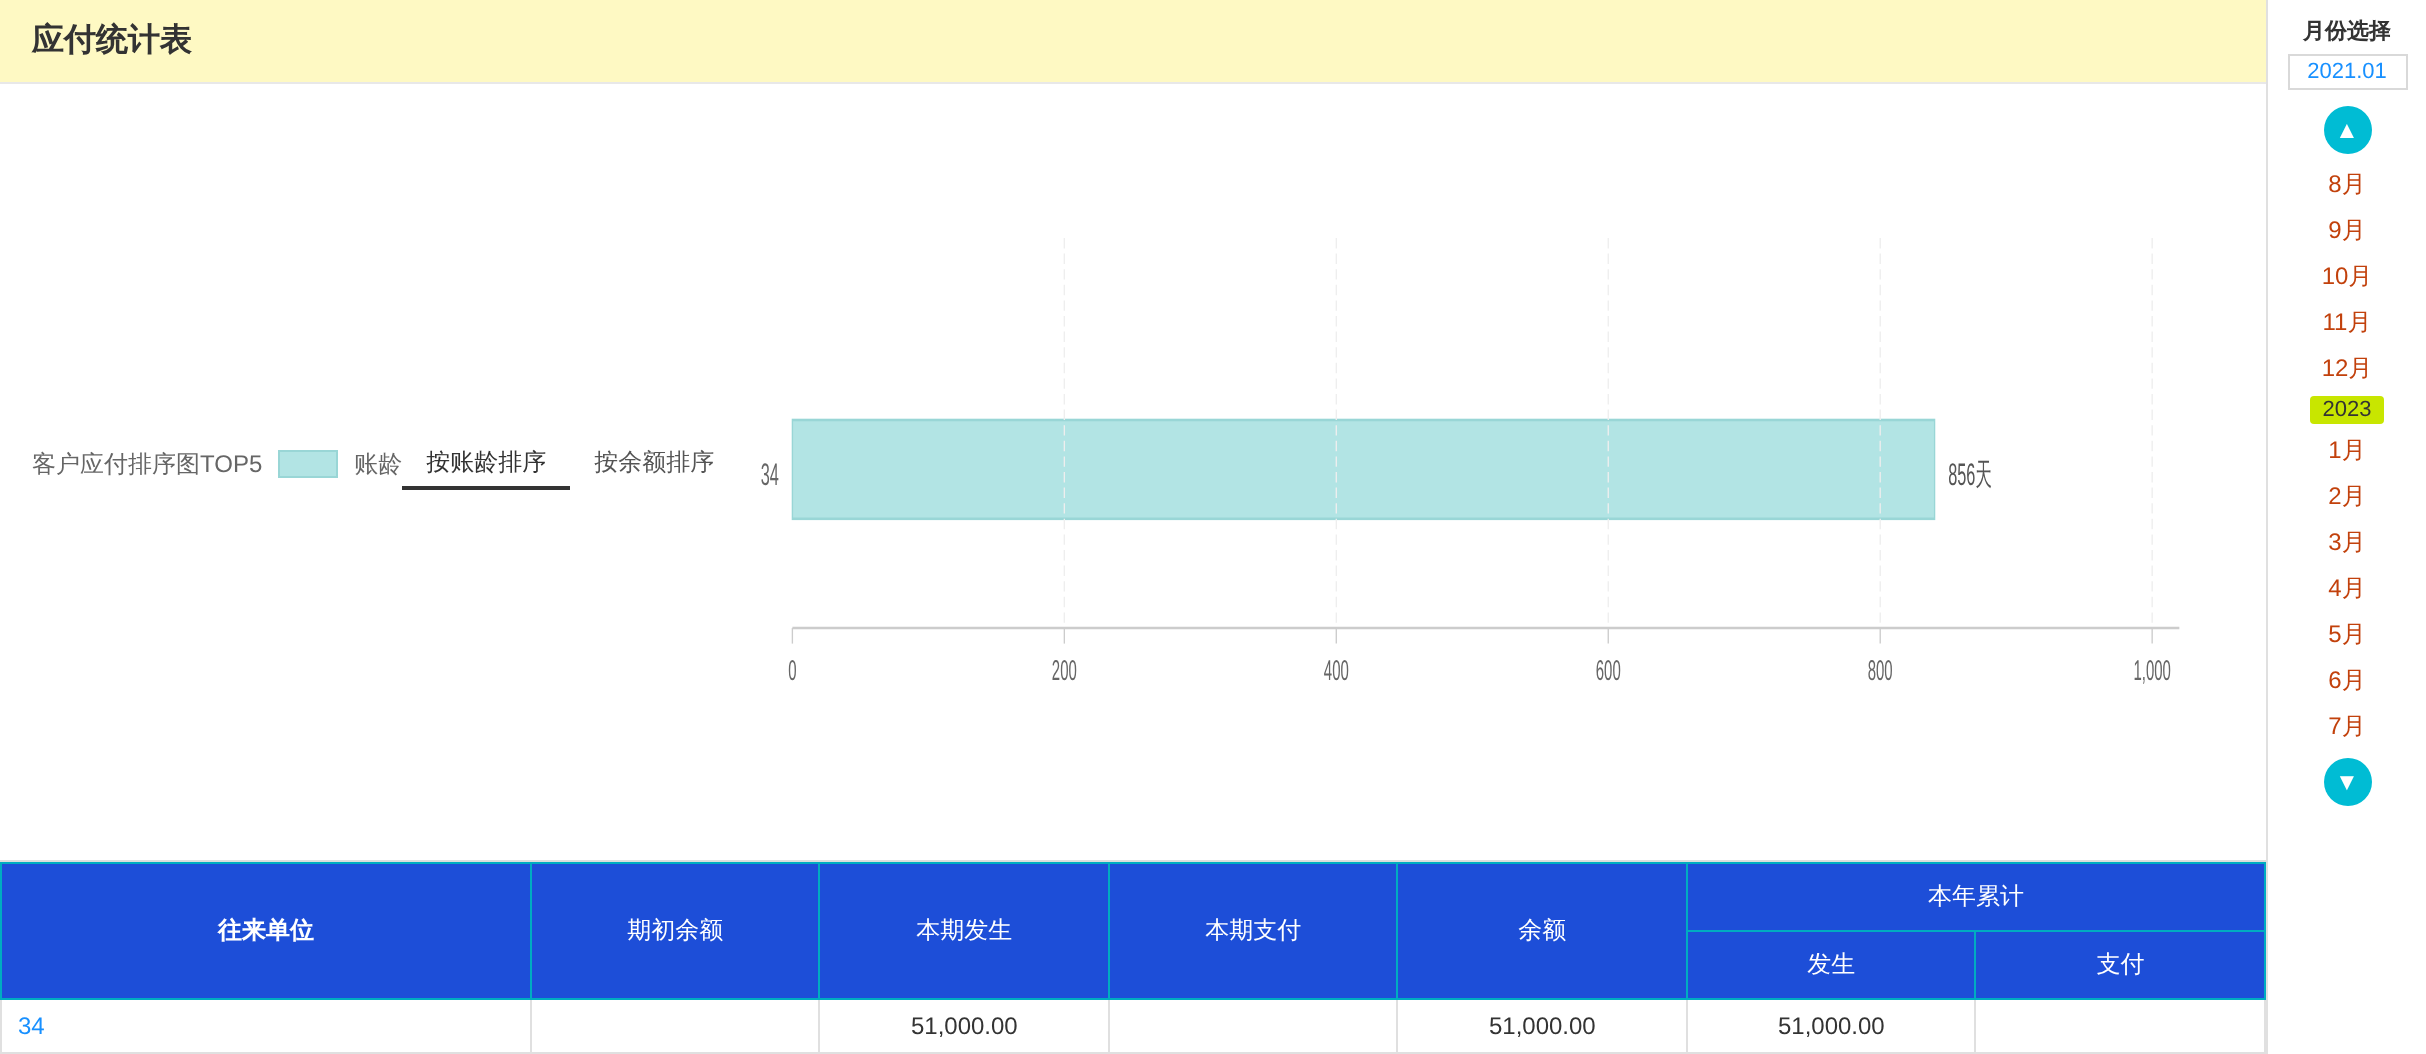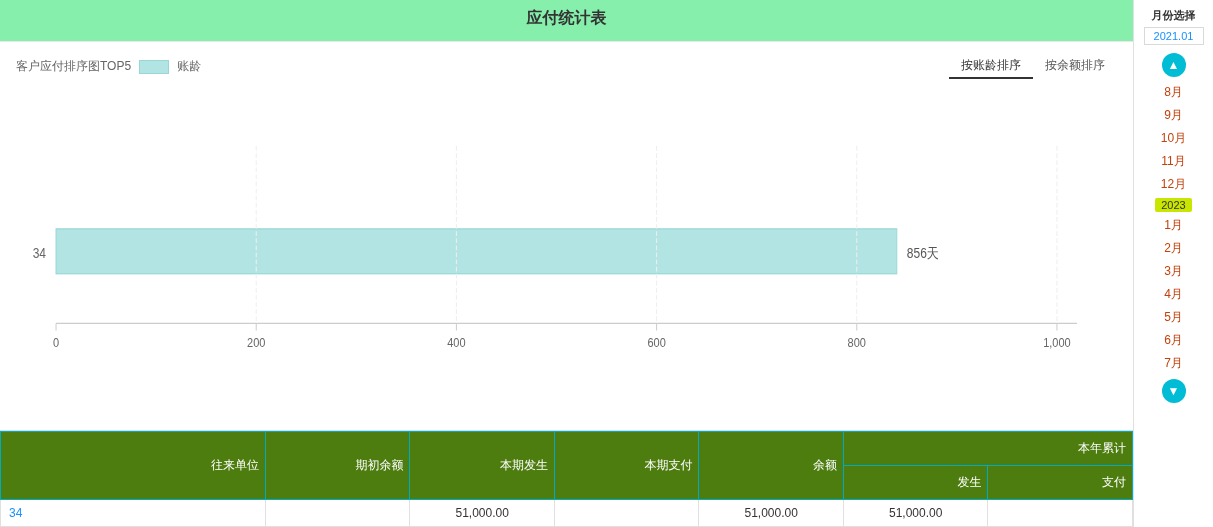--- a/index.html
+++ b/index.html
@@ -1,44 +1,44 @@
 <!DOCTYPE html>
 <html><head>
   <meta charset="utf-8">
   <style>
     * { margin: 0; padding: 0; box-sizing: border-box; }
     body { font-family: 'Microsoft YaHei', Arial, sans-serif; font-size: 12px; background: #f0f2f5; color: #333; width: 1213px; height: 527px; overflow: hidden; display: flex; }
 
     .main-content { flex: 1; display: flex; flex-direction: column; overflow: hidden; }
 
     
-    .header { background: #86efac; padding: 8px 16px; display: flex; align-items: center; justify-content: space-between; border-bottom: 1px solid #e8e8e8; height: 42px; flex-direction: column; }
+    .header { background: #fef9c3; padding: 8px 16px; display: flex; align-items: center; justify-content: space-between; border-bottom: 1px solid #e8e8e8; height: 42px; }
     .header-title { font-size: 16px; font-weight: bold; color: #333; }
     .header-actions { display: flex; align-items: center; gap: 16px; }
     .toggle-wrap { display: flex; align-items: center; gap: 6px; }
     .toggle { width: 34px; height: 18px; background: #00c0c0; border-radius: 9px; position: relative; cursor: pointer; }
     .toggle::after { content: ''; position: absolute; width: 14px; height: 14px; background: #fff; border-radius: 50%; top: 2px; right: 2px; }
     .action-btn { display: flex; align-items: center; gap: 4px; color: #555; cursor: pointer; font-size: 13px; }
 
     
-    .chart-area { background: #fff; flex: 1; padding: 12px 16px; display: flex; flex-direction: column; overflow: hidden; }
+    .chart-area { background: #fff; flex: 1; padding: 12px 16px; display: flex; flex-direction: row; overflow: hidden; }
     .chart-header { display: flex; align-items: center; justify-content: space-between; margin-bottom: 8px; }
     .chart-legend { display: flex; align-items: center; gap: 8px; font-size: 12px; color: #666; }
     .legend-box { width: 30px; height: 14px; background: #b2e4e4; border: 1px solid #99d6d6; }
     .chart-sort-btns { display: flex; gap: 0; }
     .sort-btn { padding: 3px 12px; border: none; background: none; cursor: pointer; color: #555; font-size: 12px; border-bottom: 2px solid transparent; }
     .sort-btn.active { color: #333; border-bottom: 2px solid #333; }
 
     .chart-wrapper { flex: 1; position: relative; }
     .chart-svg { width: 100%; height: 100%; }
 
     
     .table-area { background: #fff; border-top: 1px solid #ddd; }
     .table-wrap { width: 100%; border-collapse: collapse; }
-    .table-wrap th { background: #4d7c0f; color: #fff; text-align: right; padding: 8px 6px; font-weight: normal; font-size: 12px; border: 1px solid #00acc1; }
+    .table-wrap th { background: #1d4ed8; color: #fff; text-align: center; padding: 8px 6px; font-weight: normal; font-size: 12px; border: 1px solid #00acc1; }
     .table-wrap td { padding: 6px 8px; border: 1px solid #e0e0e0; font-size: 12px; text-align: center; }
     .table-wrap td.left { text-align: left; }
     .table-wrap td a { color: #1890ff; text-decoration: none; }
 
     
     .sidebar { width: 80px; background: #fff; border-left: 1px solid #e0e0e0; display: flex; flex-direction: column; align-items: center; padding: 8px 0; overflow: hidden; }
     .sidebar-title { font-size: 11px; color: #333; margin-bottom: 4px; font-weight: bold; }
     .sidebar-year-badge { background: #c8e600; color: #333; font-size: 11px; padding: 1px 6px; border-radius: 2px; margin: 2px 0; cursor: pointer; }
     .sidebar-month { font-size: 12px; color: #c2410c; padding: 3px 0; cursor: pointer; text-align: center; width: 100%; }
     .sidebar-nav { width: 24px; height: 24px; background: #00bcd4; border-radius: 50%; display: flex; align-items: center; justify-content: center; color: #fff; cursor: pointer; margin: 4px 0; font-size: 12px; }
@@ -100,21 +100,21 @@
         <line x1="840" y1="50" x2="840" y2="200" stroke="#eee" stroke-width="1" stroke-dasharray="4,2"></line>
         <line x1="1040" y1="50" x2="1040" y2="200" stroke="#eee" stroke-width="1" stroke-dasharray="4,2"></line>
       </svg>
     </div>
   </div>
 
   <div class="table-area">
     <table class="table-wrap">
       <thead>
         <tr>
-          <th rowspan="2" style="width:220px;">往来单位</th>
+          <th rowspan="2" style="width:220px;font-weight:bold;">往来单位</th>
           <th rowspan="2" style="width:120px;">期初余额</th>
           <th rowspan="2" style="width:120px;">本期发生</th>
           <th rowspan="2" style="width:120px;">本期支付</th>
           <th rowspan="2" style="width:120px;">余额</th>
           <th colspan="2">本年累计</th>
         </tr>
         <tr>
           <th style="width:120px;">发生</th>
           <th style="width:120px;">支付</th>
         </tr>

